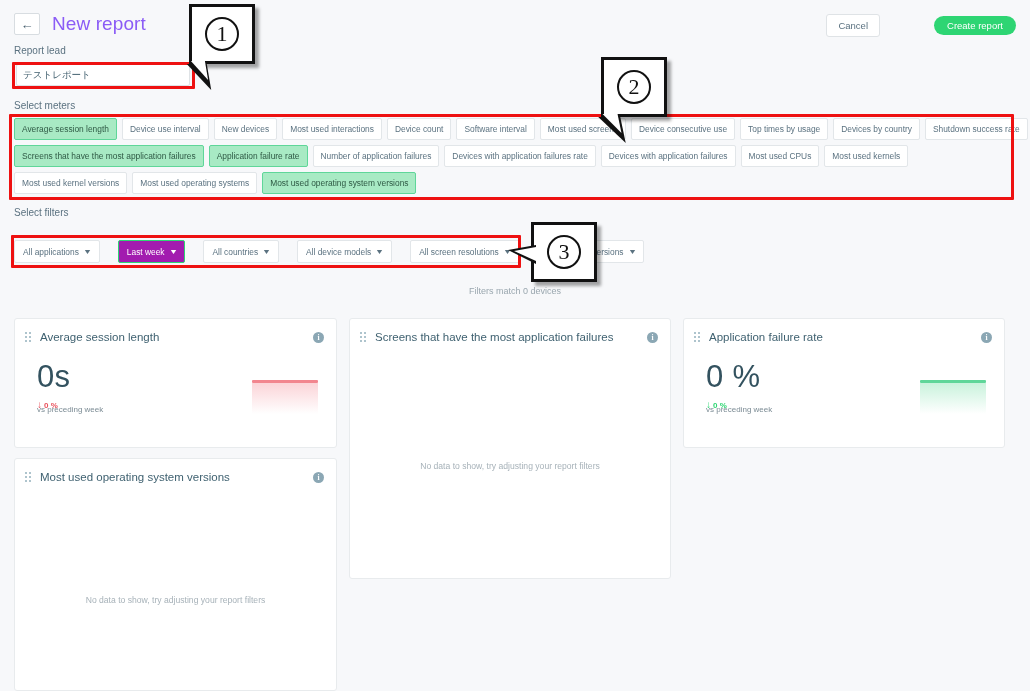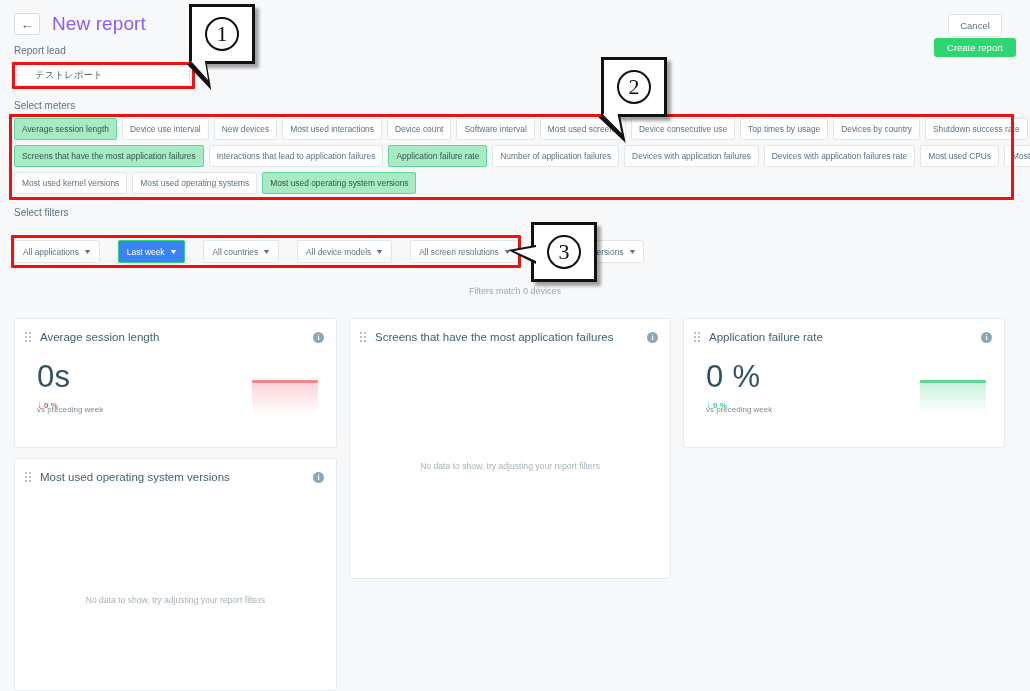--- a/index.html
+++ b/index.html
@@ -40,41 +40,42 @@
   }
   .page-title {
     font-size: 19px;
     color: #8b5cf6;
     font-weight: normal;
     letter-spacing: .1px;
   }
   .header-actions {
     position: absolute;
     right: 14px; top: 14px;
-    display: flex; align-items: center; gap: 1px; flex-direction: column;
+    display: flex; align-items: center; gap: 9px;
   }
   .btn-cancel {
     background: #ffffff;
     border: 1px solid #dfe3e6;
     border-radius: 3px;
     font-size: 9.5px;
     color: #5b7280;
     padding: 5px 11px;
     cursor: pointer;
     font-family: inherit;
   }
   .btn-create {
     background: #2ed573;
     border: none;
-    border-radius: 3px;
+    border-radius: 11px;
     font-size: 9.5px;
     color: #ffffff;
     padding: 4px 13px;
     cursor: pointer;
     font-family: inherit;
+    margin-left: 45px;
   }
 
   
   .field-label {
     position: absolute;
     font-size: 10px;
     color: #5b7280;
   }
   #lbl-report-name { left: 14px; top: 45px; }
   #lbl-select-meters { left: 14px; top: 100px; }
@@ -82,21 +83,21 @@
 
   .name-input {
     position: absolute;
     left: 16px; top: 64px;
     width: 174px; height: 22px;
     border: 1px solid #dfe3e6;
     background: #ffffff;
     border-radius: 2px;
     font-size: 9.5px;
     color: #42606f;
-    padding: 0 18px;
+    padding: 0 6px;
     font-family: inherit;
     outline: none;
   }
 
   
   #meters-area {
     position: absolute;
     left: 14px; top: 118px;
     width: 1000px;
   }
@@ -138,21 +139,21 @@
     background: #ffffff;
     border-radius: 2px;
     font-size: 8.4px;
     color: #5b7280;
     display: flex; align-items: center; gap: 5px;
     padding: 0 8px;
     white-space: nowrap;
     cursor: pointer;
   }
   .filter-chip.active {
-    background: #3b82f6;
+    background: #a21caf;
     border-color: #2ed573;
     color: #ffffff;
   }
   .caret { font-size: 7px; line-height: 1; transform: scaleX(1.3); }
 
   .filters-match {
     position: absolute;
     left: 0; right: 0; top: 286px;
     text-align: center;
     font-size: 9px;
@@ -378,25 +379,24 @@
       <div class="chip">Device count</div>
       <div class="chip">Software interval</div>
       <div class="chip">Most used screens</div>
       <div class="chip">Device consecutive use</div>
       <div class="chip">Top times by usage</div>
       <div class="chip">Devices by country</div>
       <div class="chip">Shutdown success rate</div>
     </div>
     <div class="chip-row">
       <div class="chip selected">Screens that have the most application failures</div>
-      <div class="chip">Interactions that lead to application failures</div>
       <div class="chip selected">Application failure rate</div>
       <div class="chip">Number of application failures</div>
+      <div class="chip">Devices with application failures rate</div>
       <div class="chip">Devices with application failures</div>
-      <div class="chip">Devices with application failures rate</div>
       <div class="chip">Most used CPUs</div>
       <div class="chip">Most used kernels</div>
     </div>
     <div class="chip-row">
       <div class="chip">Most used kernel versions</div>
       <div class="chip">Most used operating systems</div>
       <div class="chip selected">Most used operating system versions</div>
     </div>
   </div>
 

